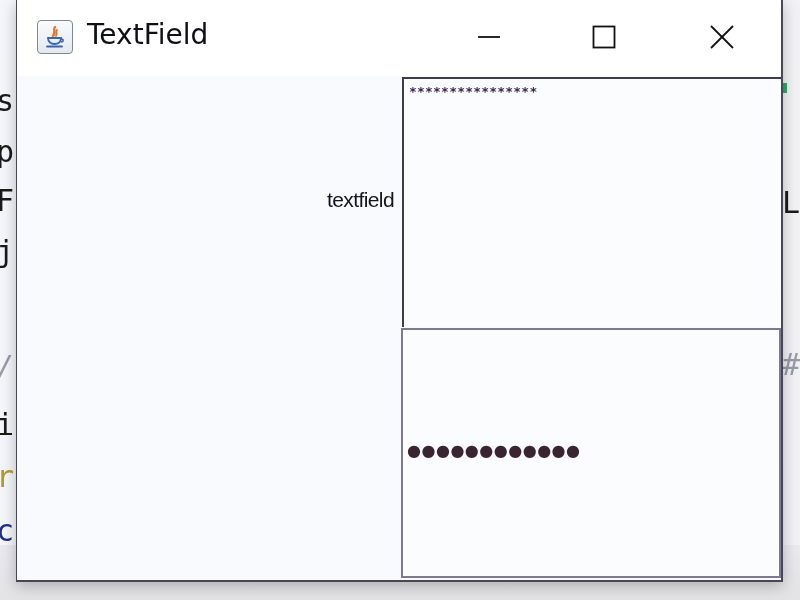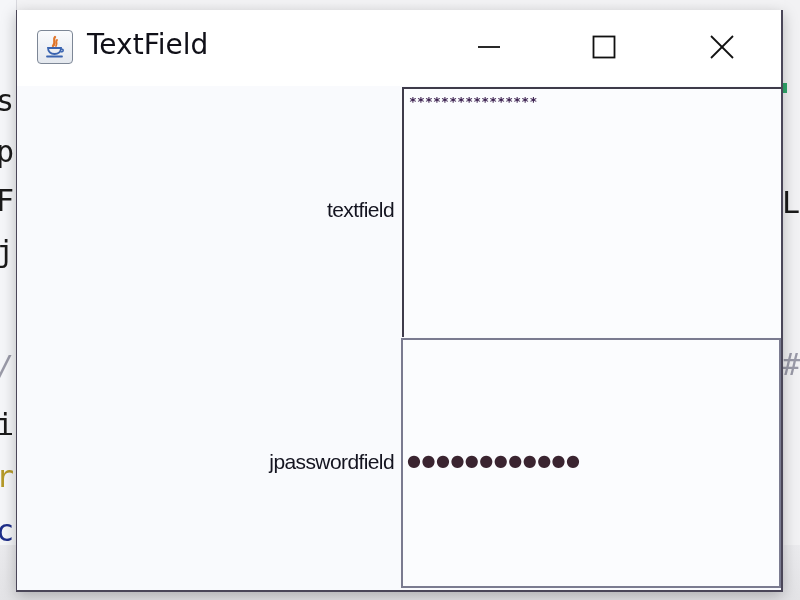--- a/index.html
+++ b/index.html
@@ -54,21 +54,21 @@
       top: 0;
       width: 16px;
       height: 545px;
       background: #f2f2f4;
     }
 
     
     .window {
       position: absolute;
       left: 16px;
-      top: 10px;
+      top: 0;
       width: 767px;
       height: 582px;
       background: #f9fafd;
       border-left: 1px solid #4a4658;
       border-right: 2px solid #4a4658;
       border-bottom: 2px solid #4a4658;
       box-shadow: 0 4px 14px rgba(0,0,0,0.25);
       box-sizing: border-box;
     }
     .titlebar {
@@ -231,19 +231,18 @@
         </svg>
       </div>
     </div>
 
     <div class="content">
       <span class="label label-textfield">textfield</span>
       <div class="textarea-box">
         <span class="textarea-value">****************</span>
       </div>
 
-      <span class="label label-password">jpasswordfield</span>
       <div class="password-box">
         <span class="password-value">●●●●●●●●●●●●</span>
       </div>
     </div>
   </div>
 </div>
 
 </body></html>

